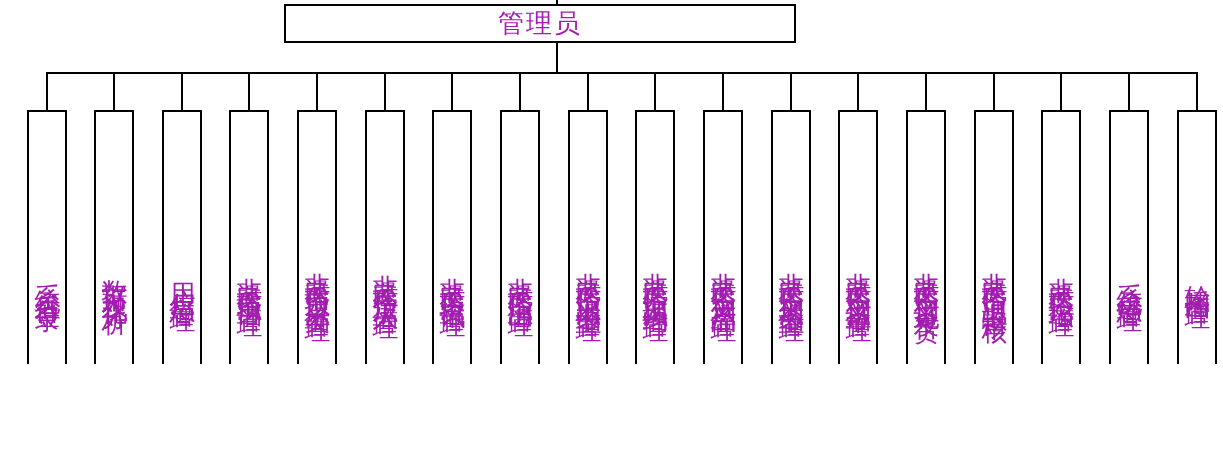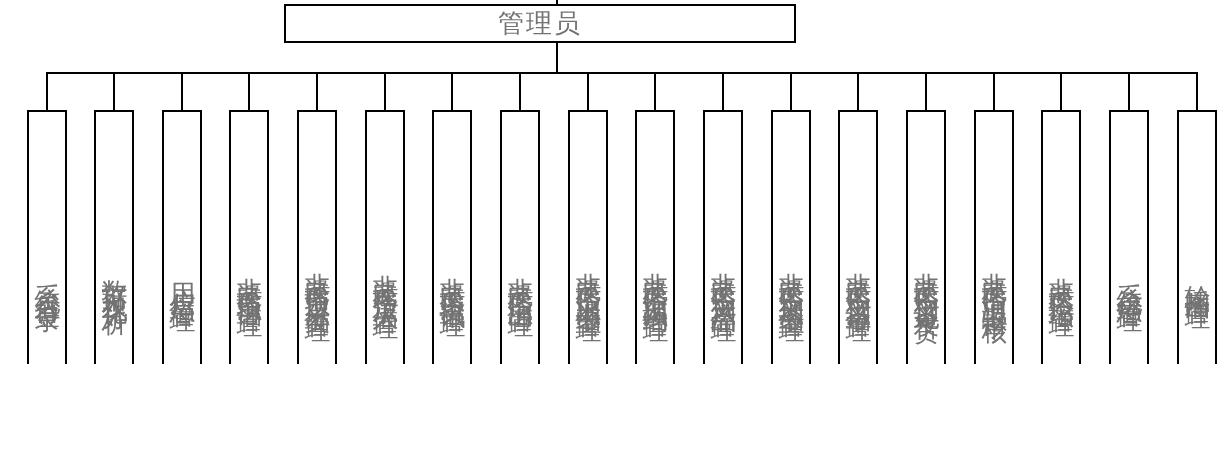--- a/index.html
+++ b/index.html
@@ -1,21 +1,21 @@
 <!DOCTYPE html>
 <html><head>
 <meta charset="utf-8">
 <style>
   html,body{margin:0;padding:0;background:#ffffff;}
   .canvas{
     position:relative;
     width:1223px;height:364px;
     background:#ffffff;
     font-family:"Liberation Serif","DejaVu Serif",serif;
-    color:#737373;
+    color:#a21caf;
     overflow:hidden;
   }
   
   .root-box{
     position:absolute;
     left:284px;top:4px;
     width:512px;height:39px;
     border:2px solid #000;
     box-sizing:border-box;
     display:flex;align-items:center;justify-content:center;

